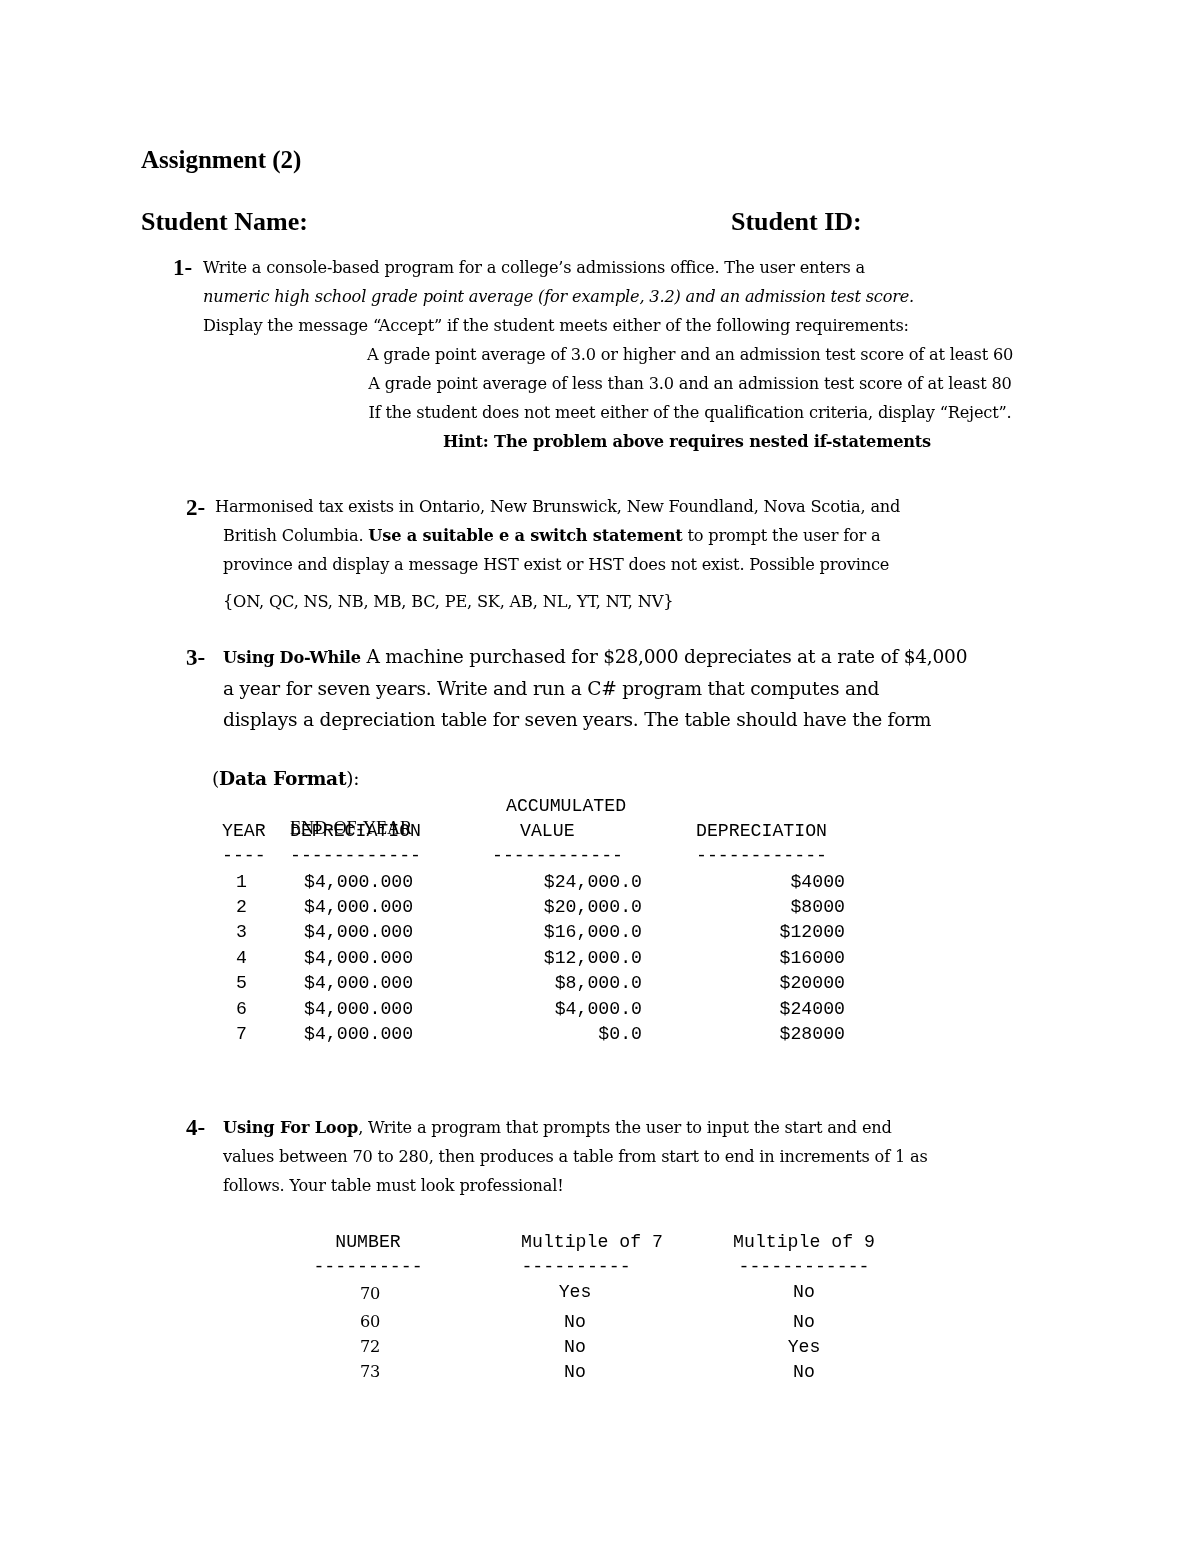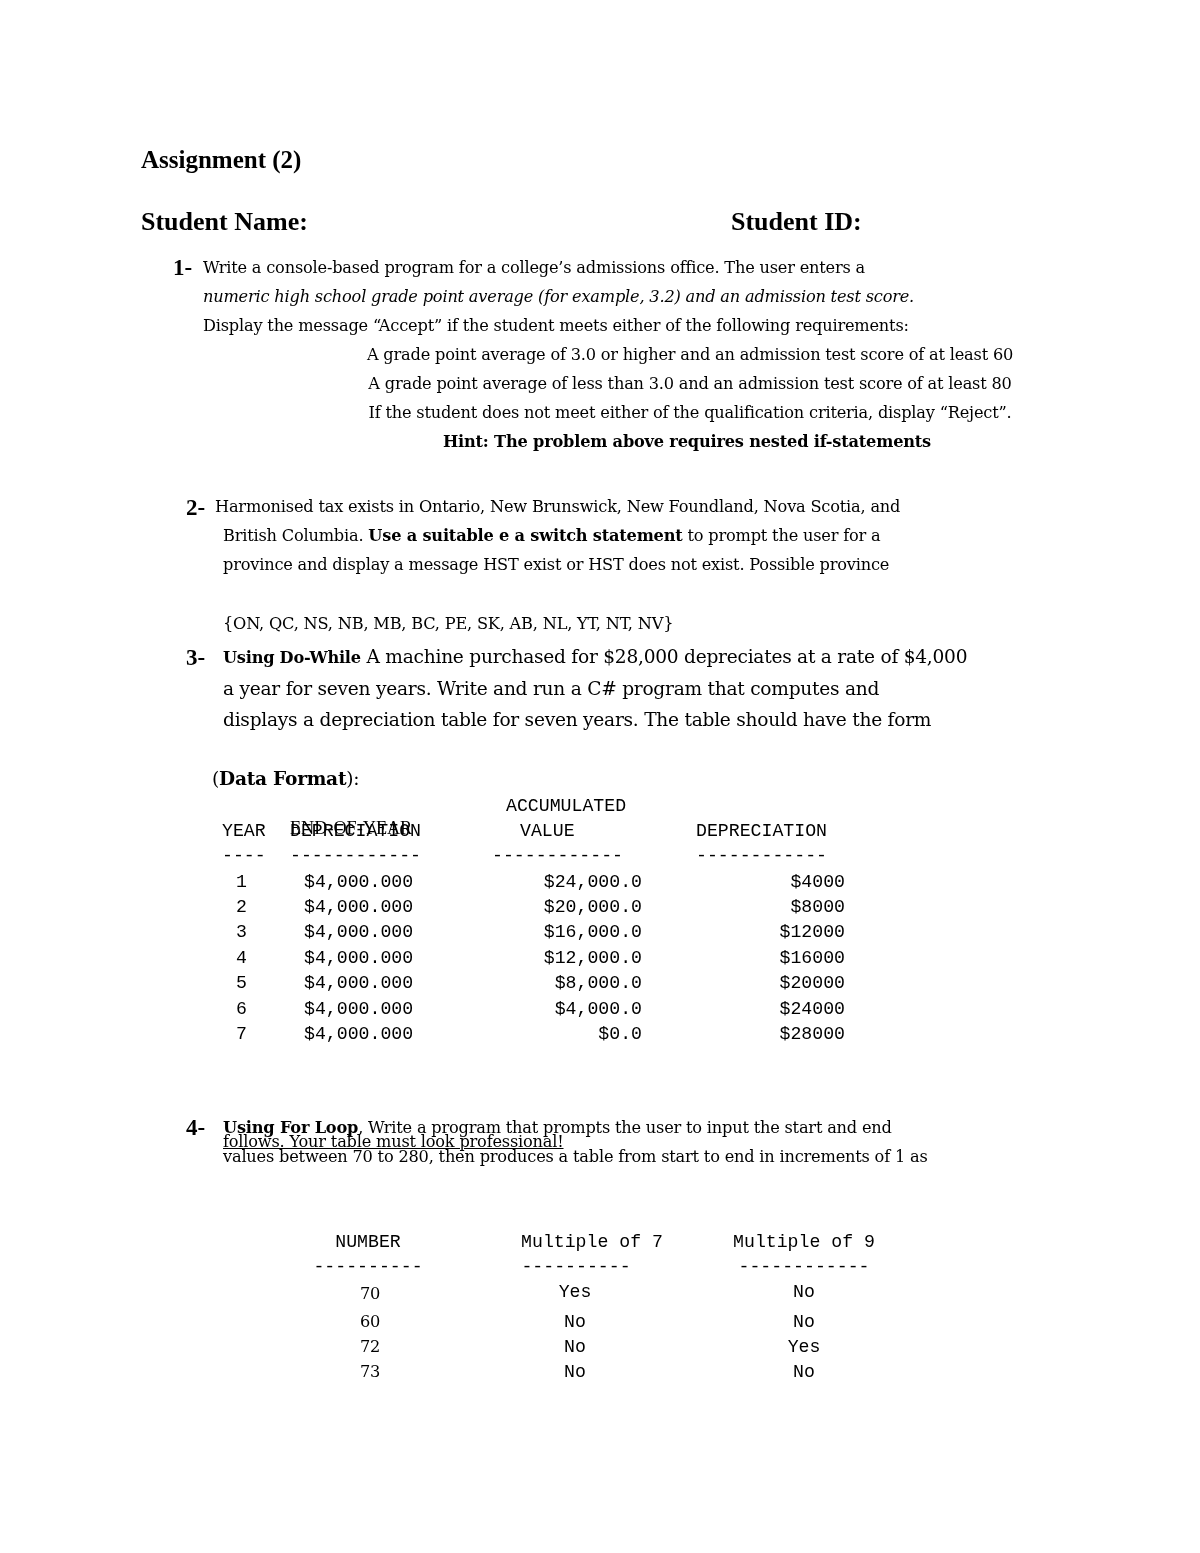--- a/index.html
+++ b/index.html
@@ -31,21 +31,21 @@
   <div class="abs body center" style="left:140px; width:1100px; top:374px;">A grade point average of less than 3.0 and an admission test score of at least 80</div>
   <div class="abs body center" style="left:140px; width:1100px; top:403px;">If the student does not meet either of the qualification criteria, display “Reject”.</div>
   <div class="abs body bold center" style="left:140px; width:1094px; top:432px;">Hint: The problem above requires nested if-statements</div>
 </div>
 
 <div>
   <div class="abs num" style="left:186px; top:495px;">2-</div>
   <div class="abs body" style="left:215px; top:497px;">Harmonised tax exists in Ontario, New Brunswick, New Foundland, Nova Scotia, and</div>
   <div class="abs body" style="left:223px; top:526px;"><span>British Columbia. </span><span class="bold">Use a suitable e a switch statement</span><span> to prompt the user for a</span></div>
   <div class="abs body" style="left:223px; top:555px;text-align:right;">province and display a message HST exist or HST does not exist. Possible province</div>
-  <div class="abs body" style="left:223px; top:614px;">{ON, QC, NS, NB, MB, BC, PE, SK, AB, NL, YT, NT, NV}</div>
+  <div class="abs body" style="left:223px; top:592px;">{ON, QC, NS, NB, MB, BC, PE, SK, AB, NL, YT, NT, NV}</div>
 </div>
 
 <div>
   <div class="abs num" style="left:186px; top:645px;">3-</div>
   <div class="abs body big" style="left:223px; top:646px;"><span class="bold" style="font-size:16.2px;">Using Do-While</span><span> A machine purchased for $28,000 depreciates at a rate of $4,000</span></div>
   <div class="abs body big" style="left:223px; top:678px;">a year for seven years. Write and run a C# program that computes and</div>
   <div class="abs body big" style="left:223px; top:709px;">displays a depreciation table for seven years. The table should have the form</div>
   <div class="abs body big" style="left:212px; top:740px;margin-top:28px;"><span>(</span><span class="bold">Data Format</span><span>):</span></div>
 
   <div>
@@ -105,21 +105,21 @@
       <div class="abs mono" style="right:558px; top:1024px;">$0.0</div>
       <div class="abs mono" style="right:355px; top:1024px;">$28000</div>
     </div>
   </div>
 </div>
 
 <div>
   <div class="abs num" style="left:186px; top:1115px;">4-</div>
   <div class="abs body" style="left:223px; top:1118px;"><span class="bold">Using For Loop</span><span>, Write a program that prompts the user to input the start and end</span></div>
   <div class="abs body" style="left:223px; top:1147px;">values between 70 to 280, then produces a table from start to end in increments of 1 as</div>
-  <div class="abs body" style="left:223px; top:1132px;text-decoration:underline;">follows. Your table must look professional!</div>
+  <div class="abs body" style="left:223px; top:1176px;">follows. Your table must look professional!</div>
 
   <div>
     <div class="abs mono center" style="left:300px; width:136px; top:1232px;">NUMBER</div>
     <div class="abs mono center" style="left:496px; width:192px; top:1232px;">Multiple of 7</div>
     <div class="abs mono center" style="left:708px; width:192px; top:1232px;">Multiple of 9</div>
 
     <div class="abs dash center" style="left:300px; width:136px; top:1257px;">----------</div>
     <div class="abs dash center" style="left:508px; width:136px; top:1257px;">----------</div>
     <div class="abs dash center" style="left:722px; width:164px; top:1257px;">------------</div>
 

